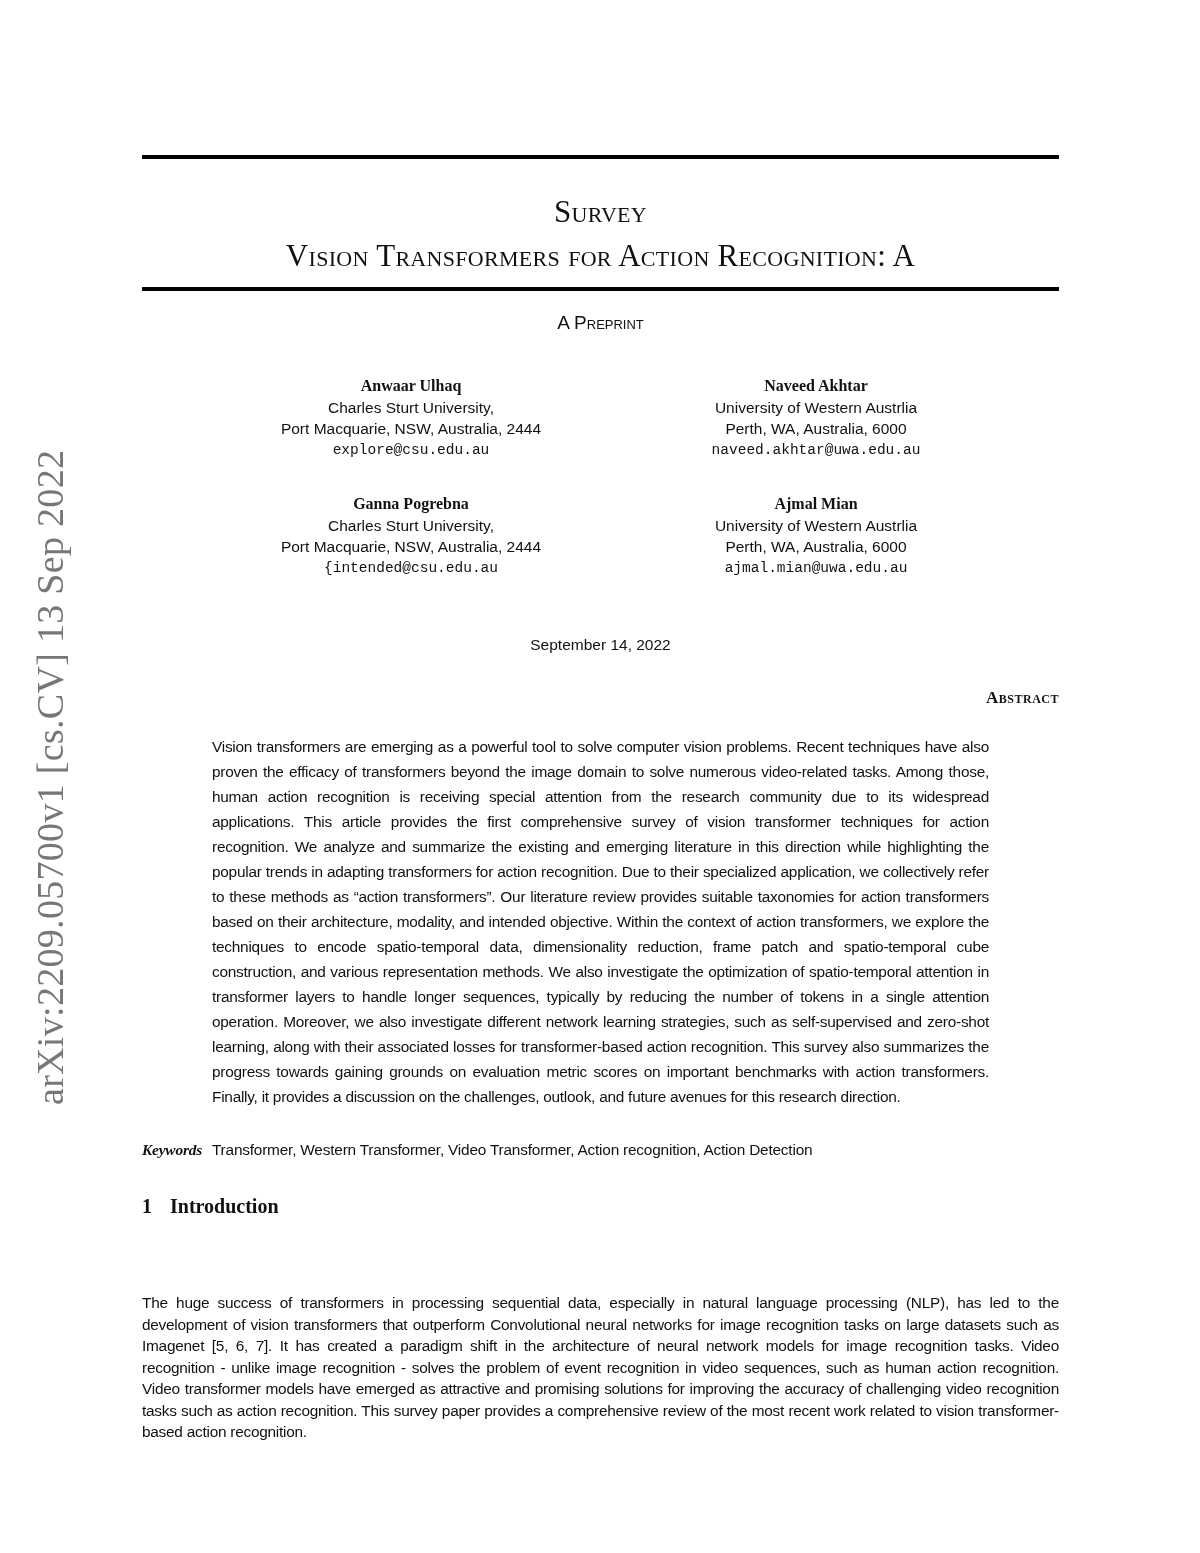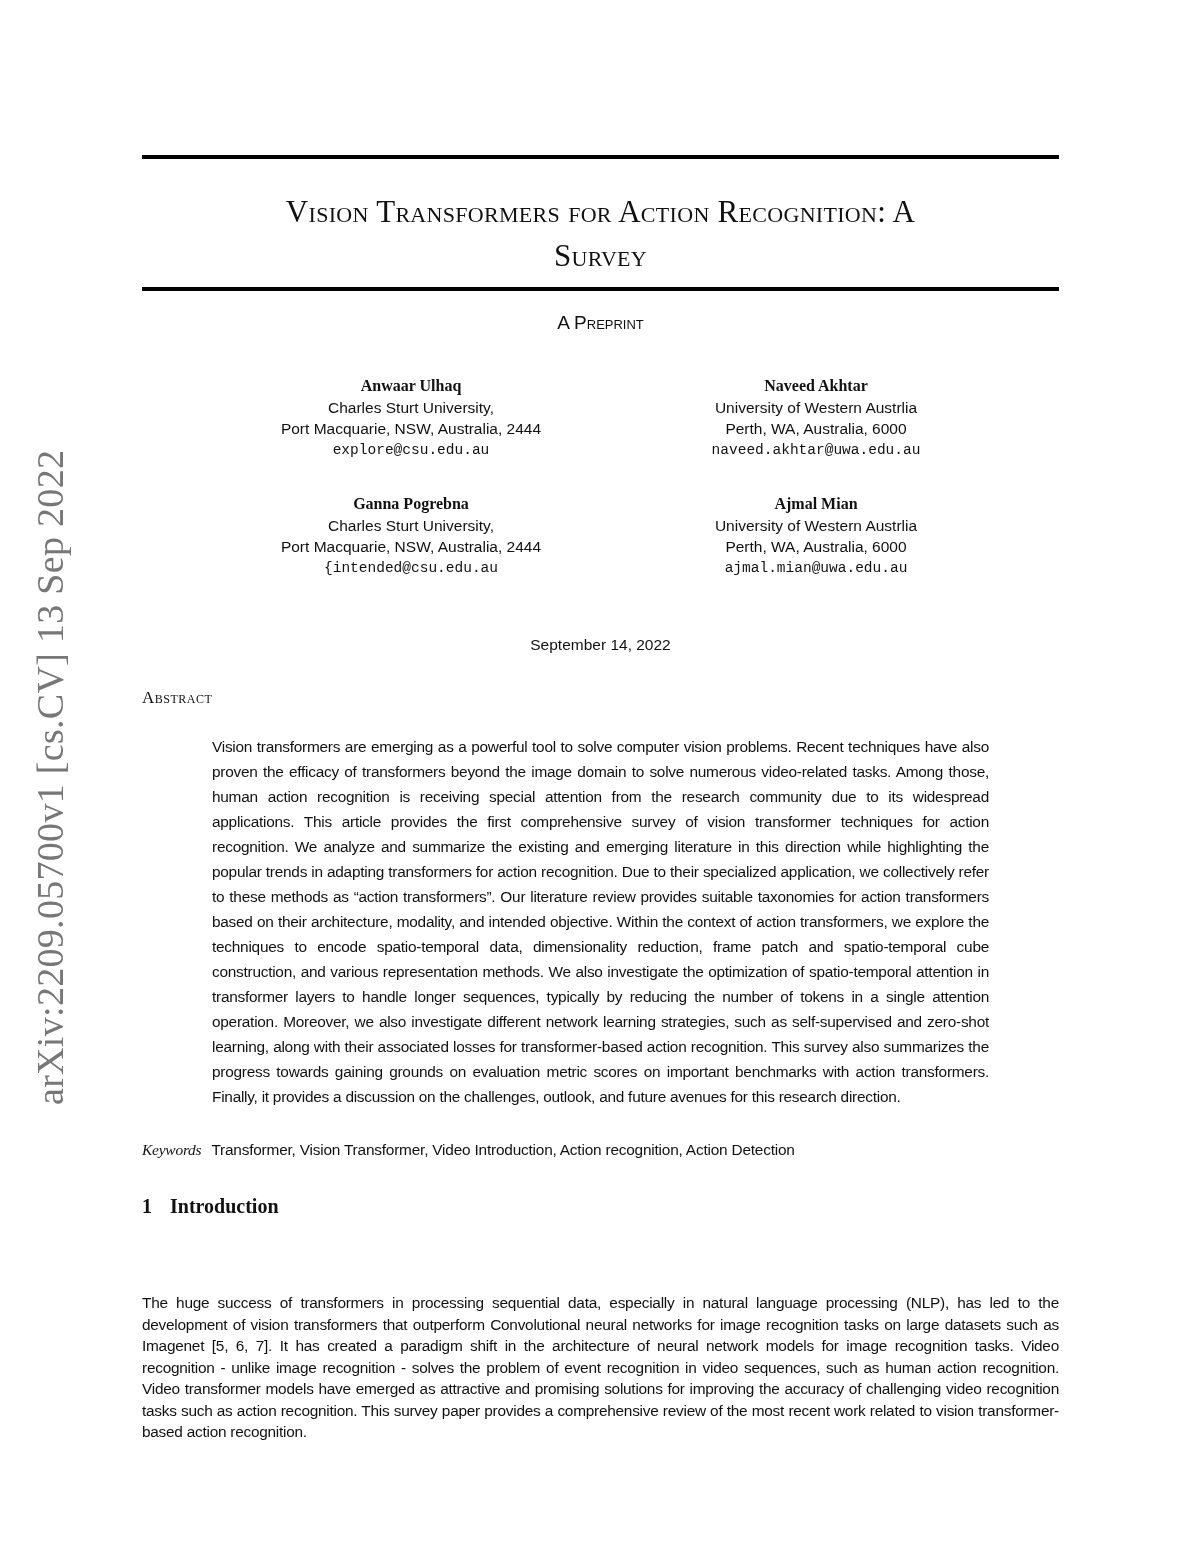--- a/index.html
+++ b/index.html
@@ -5,37 +5,37 @@
   html, body { margin: 0; padding: 0; background: #ffffff; }
   body { width: 1200px; height: 1553px; position: relative; overflow: hidden; color: #111; font-family: "Liberation Serif", serif; }
   .rule { position: absolute; left: 142px; width: 917px; height: 4px; background: #000; }
   .title { position: absolute; left: 142px; width: 917px; top: 190px; text-align: center; font-size: 31px; line-height: 44px; font-variant: small-caps; letter-spacing: 0.3px; font-family: "Liberation Serif", serif; }
   .preprint { position: absolute; left: 142px; width: 917px; top: 312px; text-align: center; font-size: 19px; font-variant: small-caps; font-family: "Liberation Sans", sans-serif; }
   .author { position: absolute; width: 380px; text-align: center; font-size: 15.5px; line-height: 21.5px; font-family: "Liberation Sans", sans-serif; }
   .author .name { font-weight: bold; font-family: "Liberation Serif", serif; font-size: 16px; }
   .author .email { font-family: "Liberation Mono", monospace; font-size: 14.5px; }
   .arxiv { position: absolute; left: 28px; top: 1105px; transform-origin: 0 0; transform: rotate(-90deg); font-size: 38px; color: #777; white-space: nowrap; font-family: "Liberation Serif", serif; letter-spacing: 0.3px; }
   .date { position: absolute; left: 142px; width: 917px; top: 636px; text-align: center; font-size: 15.5px; font-family: Liberation Sans, sans-serif; }
-  .abstract-title { position: absolute; left: 142px; width: 917px; top: 688px; text-align: left; font-size: 17px; font-weight: normal; font-variant: small-caps; font-family: "Liberation Serif", serif; letter-spacing: 0.5px; }
+  .abstract-title { position: absolute; left: 142px; width: 917px; top: 688px; text-align: right; font-size: 17px; font-weight: bold; font-variant: small-caps; font-family: "Liberation Serif", serif; letter-spacing: 0.5px; }
   .abstract { position: absolute; left: 212px; width: 777px; top: 734px; font-size: 15.4px; line-height: 25px; text-align: justify; font-family: "Liberation Sans", sans-serif; letter-spacing: -0.25px; }
   .keywords { position: absolute; left: 142px; width: 917px; top: 1141px; font-size: 15.4px; font-family: "Liberation Sans", sans-serif; letter-spacing: -0.2px; }
-  .keywords .kw-label { font-weight: normal; font-style: italic; font-family: "Liberation Serif", serif; margin-right: 10px; }
+  .keywords .kw-label { font-weight: bold; font-style: italic; font-family: "Liberation Serif", serif; margin-right: 10px; }
   .section { position: absolute; left: 142px; top: 1195px; font-size: 20px; font-weight: bold; font-family: "Liberation Serif", serif; }
   .section .num { margin-right: 18px; }
   .intro { position: absolute; left: 142px; width: 917px; top: 1244px; font-size: 15.4px; line-height: 21.5px; text-align: justify; font-family: "Liberation Sans", sans-serif; letter-spacing: -0.25px; margin-top: 48px; }
 </style>
 </head>
 <body>
 
 <div class="arxiv">arXiv:2209.05700v1  [cs.CV]  13 Sep 2022</div>
 
 <div class="rule" style="top:155px;"></div>
 <div class="title">
+  <div>Survey</div>
   <div>Vision Transformers for Action Recognition: A</div>
-  <div>Survey</div>
 </div>
 <div class="rule" style="top:287px;"></div>
 
 <div class="preprint">A Preprint</div>
 
 <div class="author" style="left:221px; top:375px;">
   <div class="name">Anwaar Ulhaq</div>
   <div>Charles Sturt University,</div>
   <div>Port Macquarie, NSW, Australia, 2444</div>
   <div class="email">explore@csu.edu.au</div>
@@ -58,19 +58,19 @@
   <div>Perth, WA, Australia, 6000</div>
   <div class="email">ajmal.mian@uwa.edu.au</div>
 </div>
 
 <div class="date">September 14, 2022</div>
 
 <div class="abstract-title">Abstract</div>
 <div class="abstract">Vision transformers are emerging as a powerful tool to solve computer vision problems.  Recent techniques have also proven the efficacy of transformers beyond the image domain to solve numerous video-related tasks.  Among those, human action recognition is receiving special attention from the research community due to its widespread applications.  This article provides the first comprehensive survey of vision transformer techniques for action recognition.  We analyze and summarize the existing and emerging literature in this direction while highlighting the popular trends in adapting transformers for action recognition.  Due to their specialized application, we collectively refer to these methods as “action transformers”.  Our literature review provides suitable taxonomies for action transformers based on their architecture, modality, and intended objective. Within the context of action transformers, we explore the techniques to encode spatio-temporal data, dimensionality reduction, frame patch and spatio-temporal cube construction, and various representation methods. We also investigate the optimization of spatio-temporal attention in transformer layers to handle longer sequences, typically by reducing the number of tokens in a single attention operation. Moreover, we also investigate different network learning strategies, such as self-supervised and zero-shot learning, along with their associated losses for transformer-based action recognition.  This survey also summarizes the progress towards gaining grounds on evaluation metric scores on important benchmarks with action transformers.  Finally, it provides a discussion on the challenges, outlook, and future avenues for this research direction.</div>
 
 <div class="keywords">
-  <span class="kw-label">Keywords</span><span>Transformer, Vision Transformer, Video Introduction, Action recognition, Action Detection</span>
+  <span class="kw-label">Keywords</span><span>Transformer, Western Transformer, Video Transformer, Action recognition, Action Detection</span>
 </div>
 
 <div class="section">
   <span class="num">1</span><span>Introduction</span>
 </div>
 <div class="intro">The huge success of transformers in processing sequential data, especially in natural language processing (NLP), has led to the development of vision transformers that outperform Convolutional neural networks for image recognition tasks on large datasets such as Imagenet [5, 6, 7].  It has created a paradigm shift in the architecture of neural network models for image recognition tasks.  Video recognition - unlike image recognition - solves the problem of event recognition in video sequences, such as human action recognition.  Video transformer models have emerged as attractive and promising solutions for improving the accuracy of challenging video recognition tasks such as action recognition. This survey paper provides a comprehensive review of the most recent work related to vision transformer-based action recognition.</div>
 
 </body></html>

